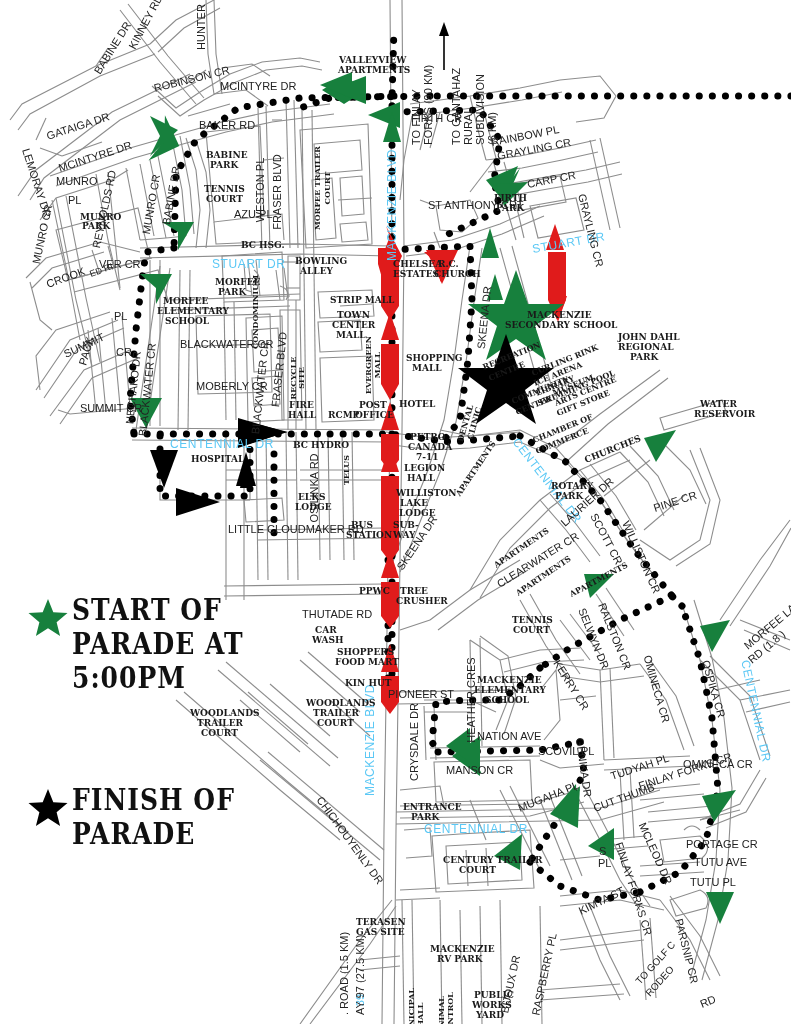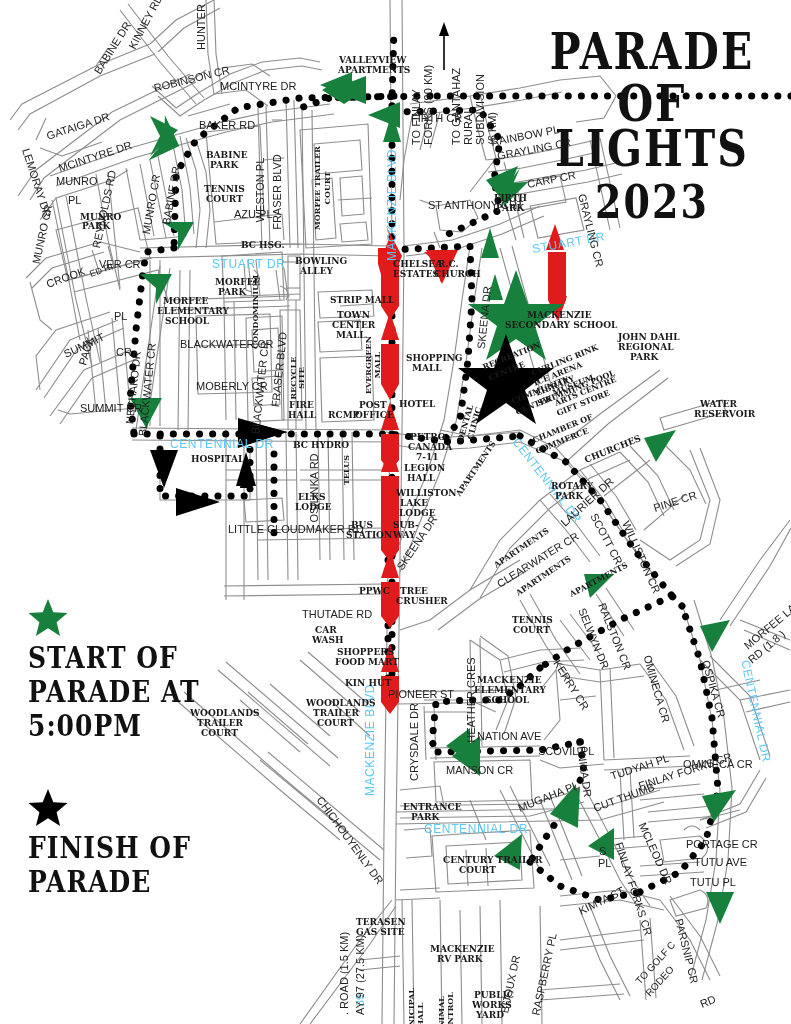--- a/index.html
+++ b/index.html
@@ -25,21 +25,21 @@
     display:block;
     transform:scaleY(1.22);
     transform-origin:center top;
   }
   #title-line-1{font-size:41px;margin-bottom:12px;}
   #title-line-2{font-size:41px;margin-bottom:12px;}
   #title-line-3{font-size:38px;}
 
   
   #legend{position:absolute;left:28px;top:594px;width:250px;}
-  .legend-row{display:flex;align-items:flex-start;margin-bottom:0px;flex-direction:column;}
+  .legend-row{display:flex;align-items:flex-start;margin-bottom:0px;}
   .legend-star{width:44px;flex:0 0 44px;line-height:1;padding-top:4px;}
   .legend-text{
     font-family:"DejaVu Serif", serif;font-weight:bold;
     font-size:25px;line-height:1.12;letter-spacing:1px;
     color:#111111;transform:scaleY(1.2);transform-origin:left top;
   }
   #legend-finish{position:absolute;left:28px;top:784px;width:250px;}
 
   
   text{font-family:"Liberation Sans", sans-serif;}
@@ -764,25 +764,20 @@
     <text class="serif-lbl" x="453" y="1015" font-size="8" transform="rotate(-90 453 1015)" text-anchor="middle">CONTROL</text>
     <text class="serif-lbl" x="474" y="998" font-size="9">PUBLIC</text>
     <text class="serif-lbl" x="472" y="1008" font-size="9">WORKS</text>
     <text class="serif-lbl" x="476" y="1018" font-size="9">YARD</text>
     <text class="lbl" x="514" y="985" font-size="11" transform="rotate(-78 514 985)" text-anchor="middle">BIJOUX DR</text>
     <text class="lbl" x="548" y="975" font-size="11" transform="rotate(-78 548 975)" text-anchor="middle">RASPBERRY PL</text>
     <text class="lbl" x="702" y="1008" font-size="11" transform="rotate(-22 702 1008)">RD</text>
   </g>
 </svg>
 
-<div id="title-block">
-  <span class="tline" id="title-line-1">PARADE OF</span>
-  <span class="tline" id="title-line-2">LIGHTS</span>
-  <span class="tline" id="title-line-3">2023</span>
-</div>
 
 <div id="legend">
   <div class="legend-row">
     <div class="legend-star">
       <svg width="40" height="40" viewBox="0 0 40 40" aria-hidden="true">
         <polygon points="20,1 25.3,14.2 39.5,15 28.6,24.2 32.1,38 20,30.2 7.9,38 11.4,24.2 0.5,15 14.7,14.2" fill="#17803d"></polygon>
       </svg>
     </div>
     <div class="legend-text">
       <div>START OF</div>

